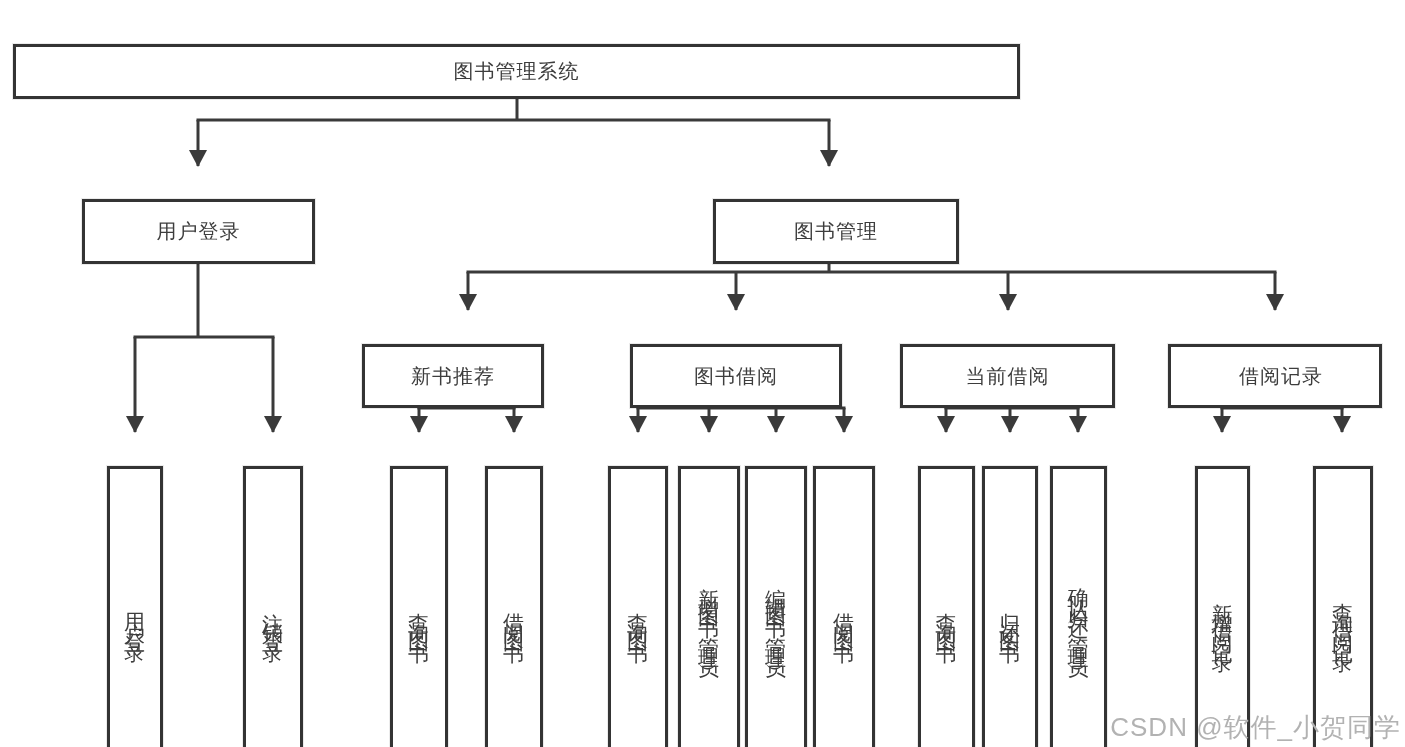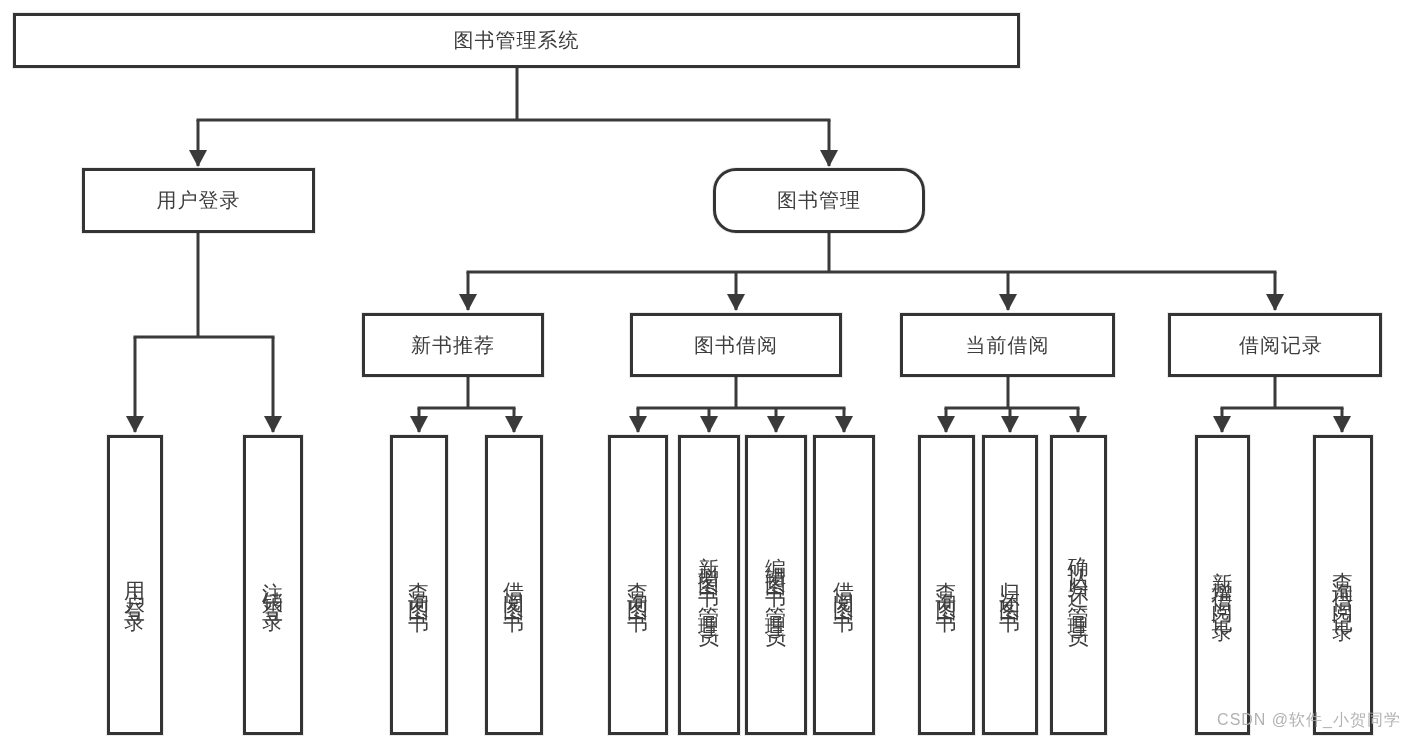--- a/index.html
+++ b/index.html
@@ -23,34 +23,35 @@
     border: 3px solid #343434;
     background: #ffffff;
     display: flex;
     align-items: center;
     justify-content: center;
     color: #3d3d3d;
     font-size: 20px;
     letter-spacing: 1px;
     text-align: center;
     box-shadow: 0 0 0 1px rgba(0,0,0,0.08);
+    margin-top: 31px;
   }
   .vbox { padding: 2px 0; }
   .vtext {
     writing-mode: vertical-rl;
     text-orientation: mixed;
     line-height: 1;
     font-size: 21px;
     letter-spacing: 10px;
   }
   .watermark {
     position: absolute;
     right: 4px;
     top: 710px;
-    font-size: 16px;
+    font-size: 26px;
     color: #b2b2b2;
     letter-spacing: 1px;
     z-index: 5;
     white-space: nowrap;
   }
 </style>
 </head>
 <body>
 
 <div class="canvas">
@@ -100,21 +101,21 @@
     </g>
   </svg>
 
   <div class="box" style="left:13px; top:13px; width:1007px; height:55px;">
     <span>图书管理系统</span>
   </div>
 
   <div class="box" style="left:82px; top:168px; width:233px; height:65px;">
     <span>用户登录</span>
   </div>
-  <div class="box" style="left:713px; top:168px; width:212px; height:65px;border-radius:23px;">
+  <div class="box" style="left:713px; top:168px; width:246px; height:65px;">
     <span>图书管理</span>
   </div>
 
   <div class="box" style="left:362px; top:313px; width:182px; height:64px;">
     <span>新书推荐</span>
   </div>
   <div class="box" style="left:630px; top:313px; width:212px; height:64px;">
     <span>图书借阅</span>
   </div>
   <div class="box" style="left:900px; top:313px; width:215px; height:64px;">

